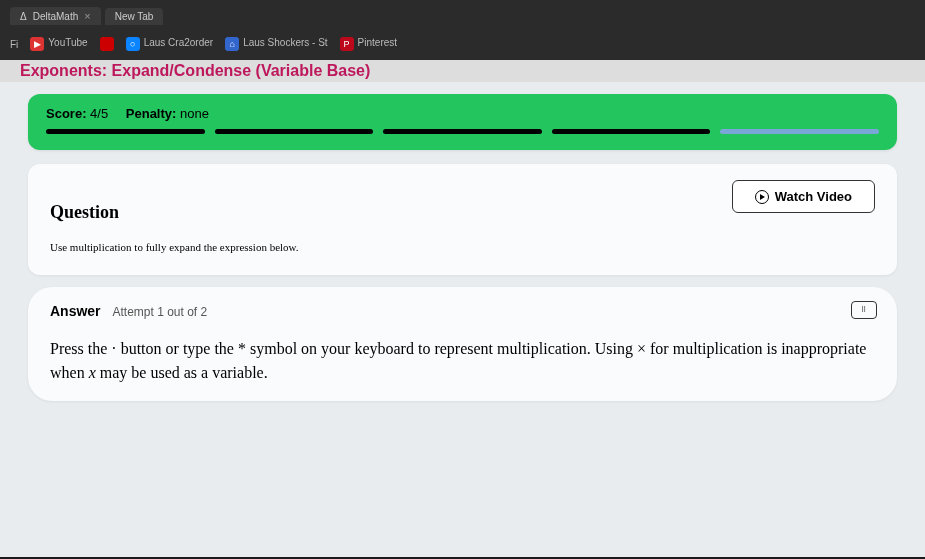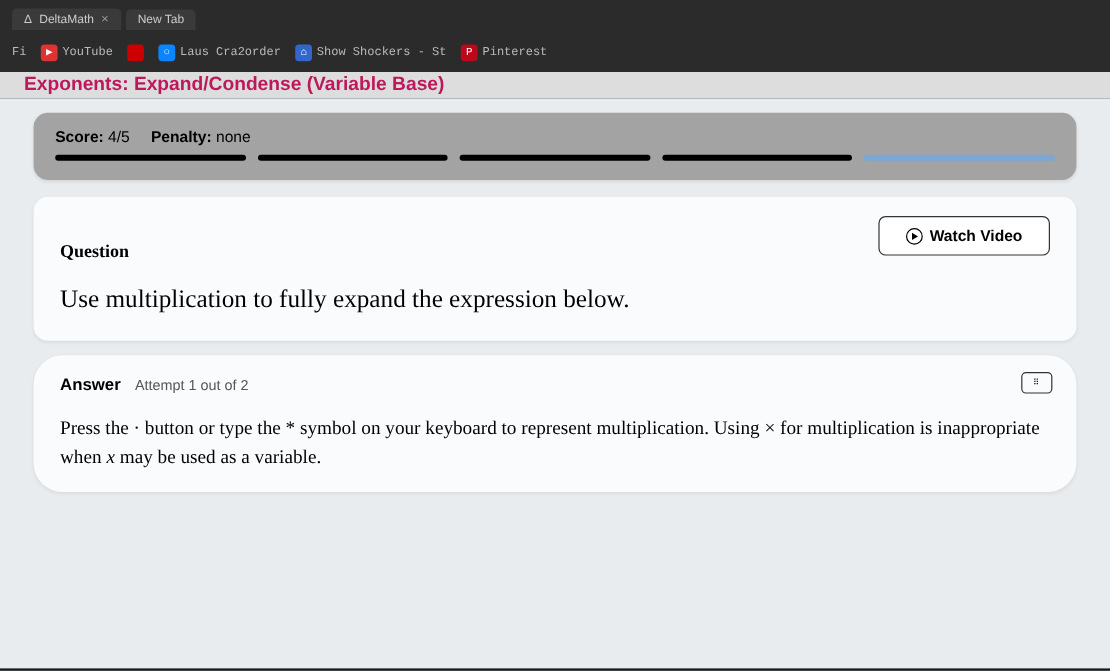--- a/index.html
+++ b/index.html
@@ -38,23 +38,22 @@
   display: flex;
   gap: 12px;
   align-items: center;
   margin-top: 6px;
   height: 20px;
 }
 .bookmark {
   color: #bbb;
   font-size: 10px;
   display: flex;
-  align-items: center;
   gap: 4px;
-  font-family: Liberation Mono, monospace;
+  font-family: Liberation Sans, sans-serif;
 }
 .bk-icon {
   width: 14px; height: 14px;
   border-radius: 3px;
   display: inline-flex;
   align-items: center;
   justify-content: center;
   font-size: 9px;
   color: #fff;
 }
@@ -66,21 +65,21 @@
   padding: 2px 20px;
   font-family: Arial, sans-serif;
 }
 .app {
   background: #e8ecef;
   height: calc(559px - 60px - 24px);
   padding: 12px 28px;
   position: relative;
 }
 .score-bar {
-  background: #a3a3a3;
+  background: #22c55e;
   border-radius: 12px;
   padding: 12px 18px 16px;
   box-shadow: 0 1px 3px rgba(0,0,0,.08);
 }
 .score-text {
   font-family: Arial, sans-serif;
   font-size: 13px;
   margin-bottom: 8px;
 }
 .score-label { font-weight: bold; }
@@ -105,21 +104,21 @@
   box-shadow: 0 1px 3px rgba(0,0,0,.06);
   position: relative;
 }
 .q-header {
   display: flex;
   justify-content: space-between;
   align-items: flex-start;
 }
 .q-title {
   font-weight: bold;
-  font-size: 15px;
+  font-size: 18px;
   margin-top: 22px;
 }
 .q-buttons { display: flex; gap: 12px; }
 .btn {
   border: 1px solid #333;
   background: #fff;
   padding: 8px 22px;
   border-radius: 6px;
   font-family: Arial, sans-serif;
   font-size: 13px;
@@ -139,21 +138,21 @@
   justify-content: center;
 }
 .play-ic::after {
   content: '';
   border-left: 5px solid #000;
   border-top: 3px solid transparent;
   border-bottom: 3px solid transparent;
   margin-left: 1px;
 }
 .q-prompt {
-  font-size: 21px;
+  font-size: 11px;
   margin-top: 18px;
 }
 .expression {
   font-family: 'Times New Roman', serif;
   font-style: italic;
   font-size: 20px;
   text-align: left;
   margin: 14px 0 4px 220px;
 }
 .expression sup { font-size: 12px; font-style: normal; }
@@ -246,21 +245,21 @@
       </div>
     <div class="bookmark">
         <span class="bk-icon" style="background:#c00"></span>
       </div>
     <div class="bookmark">
         <span class="bk-icon" style="background:#0a84ff">○</span>
         <span>Laus Cra2order</span>
       </div>
     <div class="bookmark">
         <span class="bk-icon" style="background:#3366cc">⌂</span>
-        <span>Show Shockers - St</span>
+        <span>Laus Shockers - St</span>
       </div>
     <div class="bookmark">
         <span class="bk-icon" style="background:#bd081c">P</span>
         <span>Pinterest</span>
       </div>
   </div>
 </div>
 
 <div class="page-title-bar">Exponents: Expand/Condense (Variable Base)</div>
 

